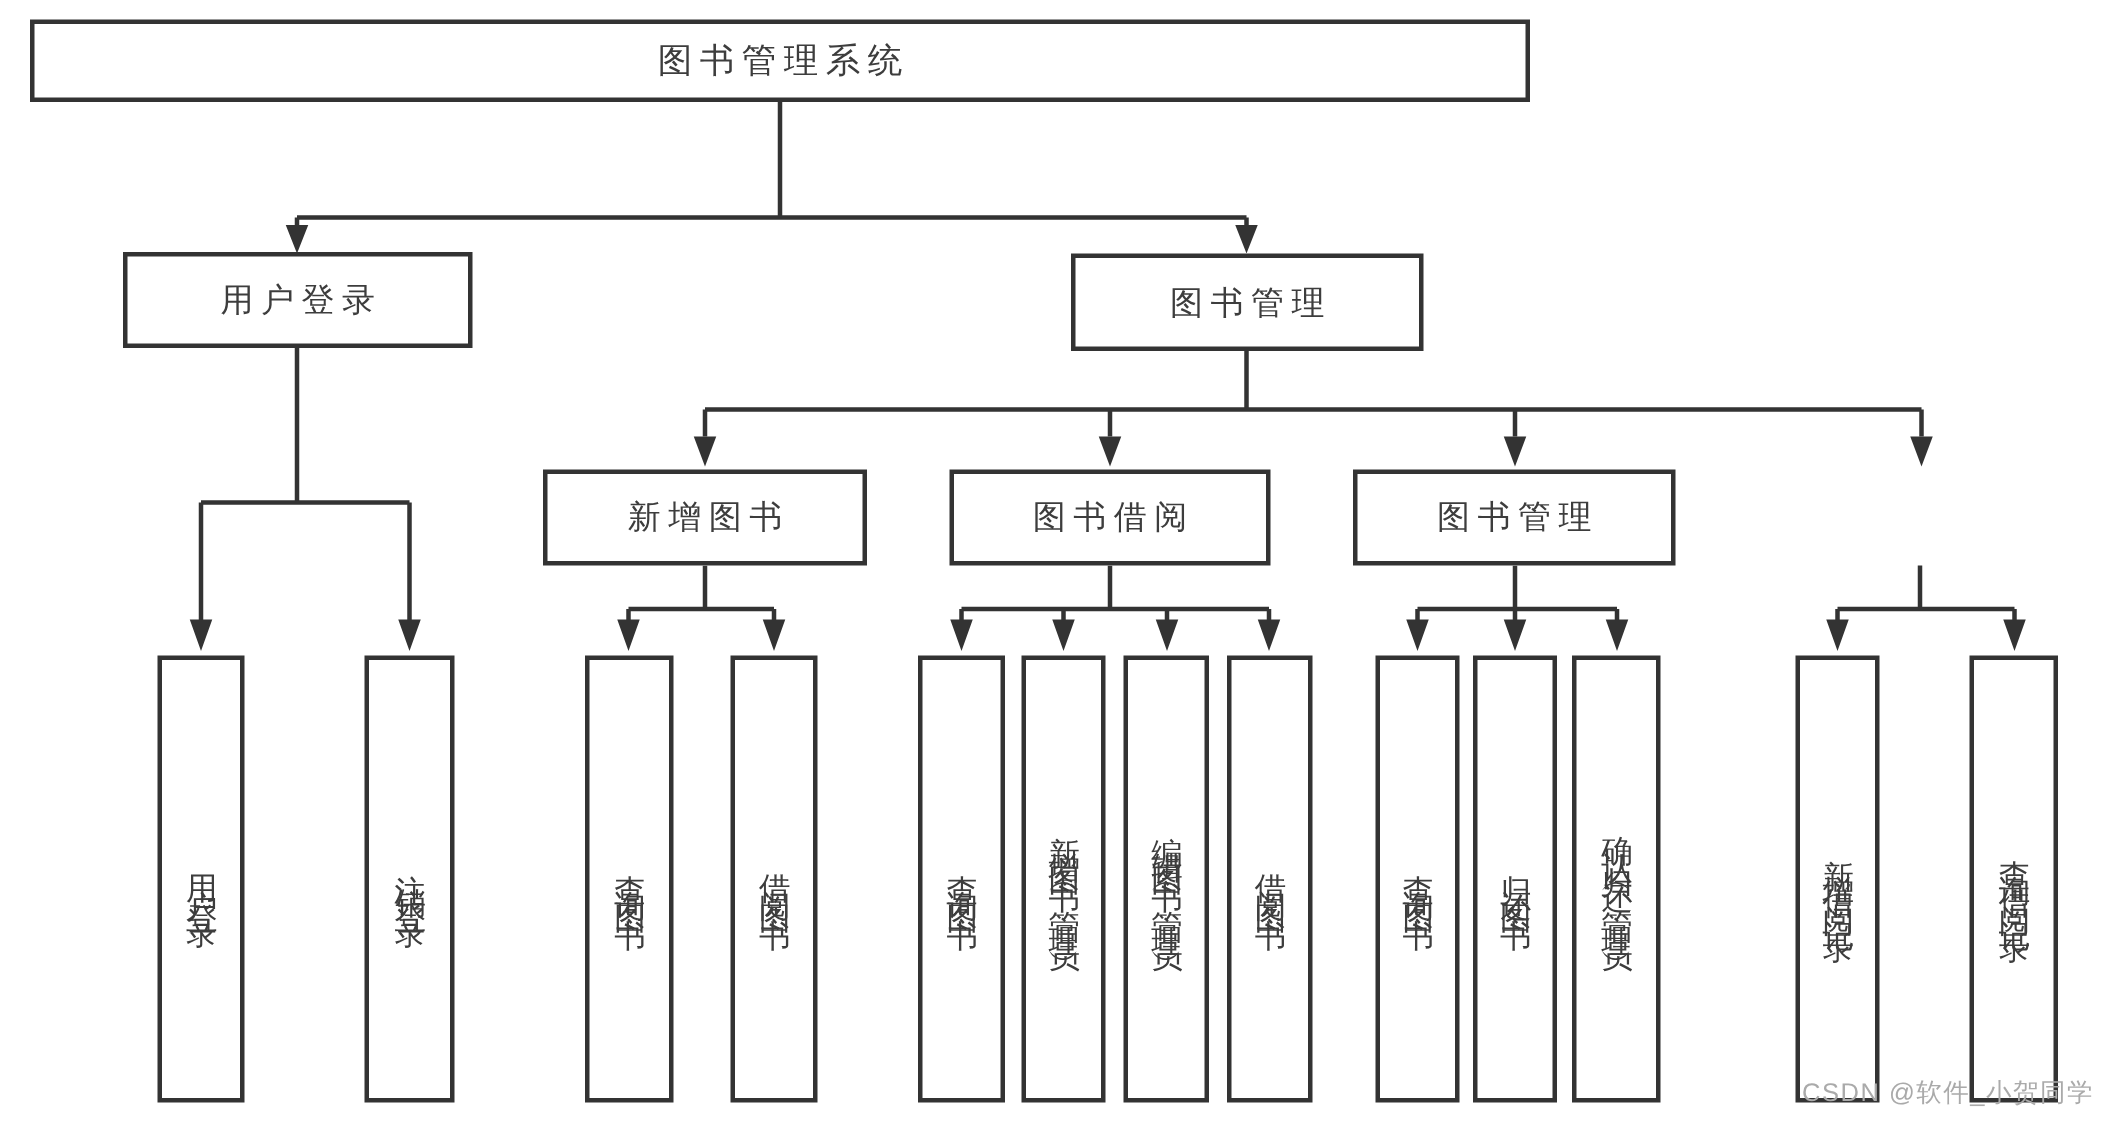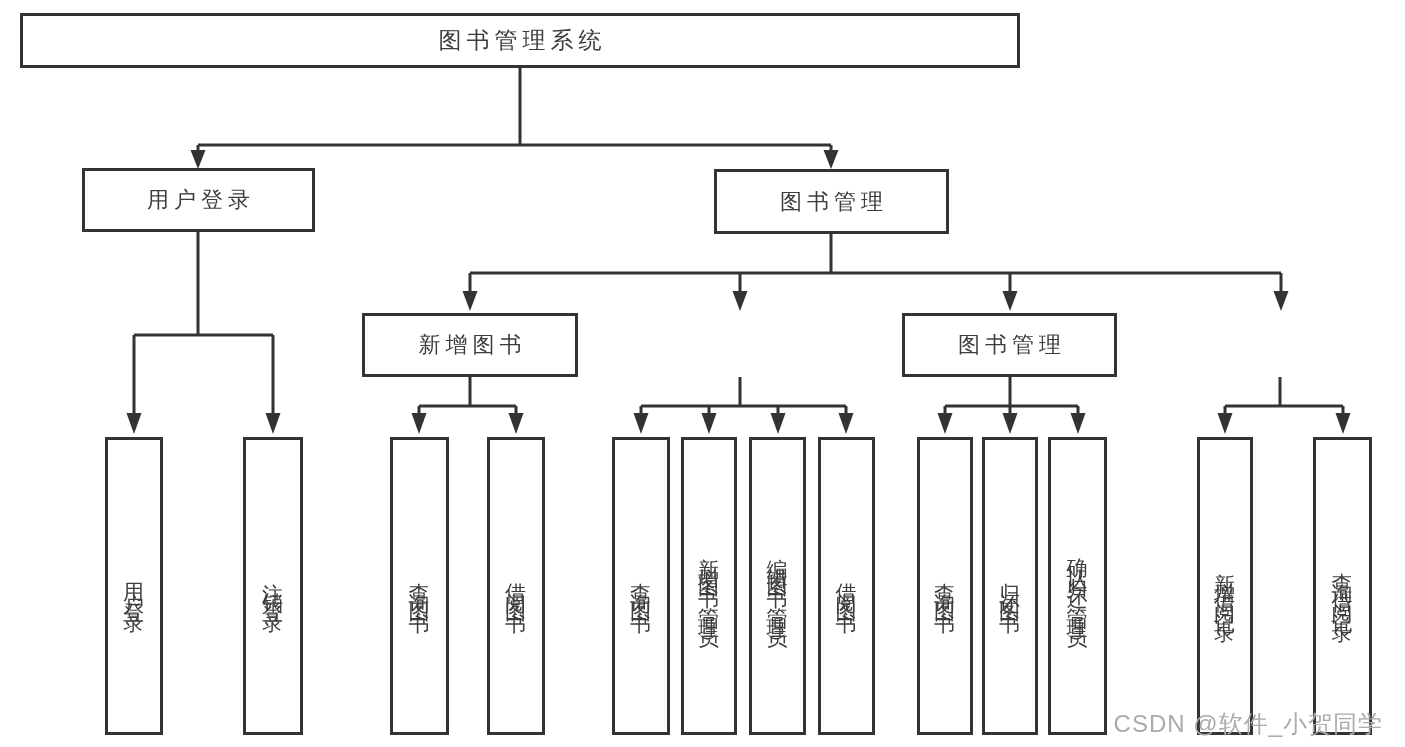--- a/index.html
+++ b/index.html
@@ -16,22 +16,22 @@
     display:flex;align-items:center;justify-content:center;
     color:var(--text,#3d3d3d);
   }
   .box.h .lbl{font-size:22px;letter-spacing:5px;text-indent:5px;white-space:nowrap;}
   .box.top .lbl{font-size:23px;}
   .box.v .lbl{
     writing-mode:vertical-rl;text-orientation:upright;
     font-size:21px;letter-spacing:10px;line-height:1;white-space:nowrap;
   }
   .watermark{
-    position:absolute;right:22px;bottom:7px;
-    color:var(--watermark,#aaa);font-size:24px;letter-spacing:1px;white-space:nowrap;
+    position:absolute;right:9px;bottom:7px;
+    color:var(--watermark,#aaa);font-size:17px;letter-spacing:1px;white-space:nowrap;
   }
 </style>
 </head>
 <body>
 
 <div class="canvas" style="--line: #333333; --text: #3d3d3d; --watermark: #aaaaaa; --background: #ffffff;">
 
   <svg class="wires" viewBox="0 0 1405 747" xmlns="http://www.w3.org/2000/svg">
     <path class="lines" d="
       M520 68 V145 M198 145 H831 M198 145 V153 M831 145 V153
@@ -57,20 +57,23 @@
 
   <div class="box h" style="left:82px;top:168px;width:233px;height:64px">
     <span class="lbl">用户登录</span>
   </div>
   <div class="box h" style="left:714px;top:169px;width:235px;height:65px">
     <span class="lbl">图书管理</span>
   </div>
 
   <div class="box h" style="left:362px;top:313px;width:216px;height:64px">
     <span class="lbl">新增图书</span>
+  </div>
+  <div class="box h" style="left:633px;top:313px;width:214px;height:64px">
+    <span class="lbl">图书借阅</span>
   </div>
   <div class="box h" style="left:902px;top:313px;width:215px;height:64px">
     <span class="lbl">图书管理</span>
   </div>
 
   <div class="box v" style="left:105px;top:437px;width:58px;height:298px">
     <span class="lbl">用户登录</span>
   </div>
   <div class="box v" style="left:243px;top:437px;width:60px;height:298px">
     <span class="lbl">注销登录</span>

